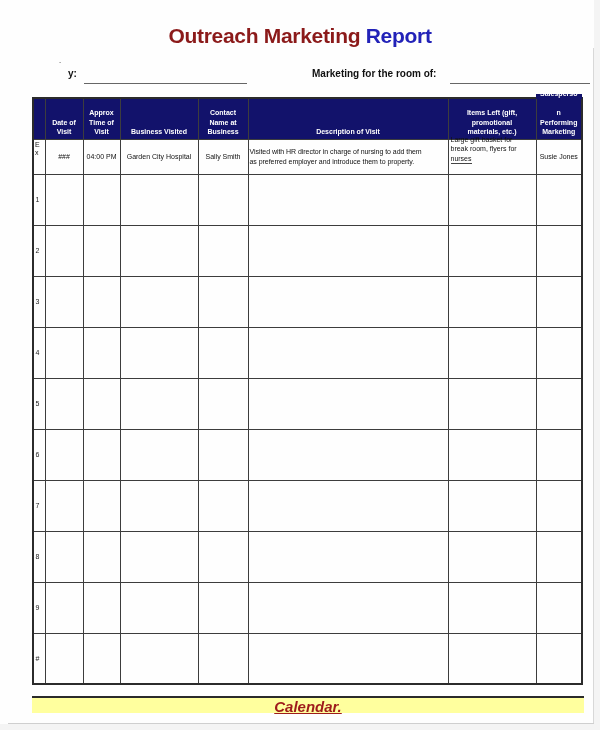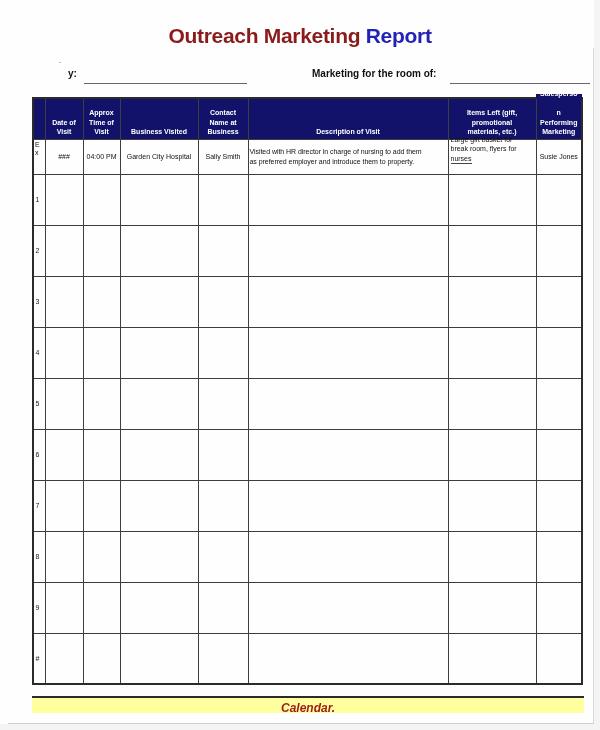--- a/index.html
+++ b/index.html
@@ -55,22 +55,22 @@
                         text-align:left; font-size:7px; line-height:9.5px; color:#111; }
   .ex-items .lastline { display:inline-block; border-bottom:1px solid #444; }
 
   .empty-row td { height:51px; }
   td.rowlabel { font-size:7px; color:#222; text-align:left; vertical-align:middle;
                 padding-left:1.5px; }
 
   
   .calendar-bar { position:absolute; left:32px; top:696px; width:552px; height:17px;
                   background:#FFFF9E; border-top:2px solid #2a2a2a; text-align:center; }
-  .calendar-bar span { font-size:12px; font-weight:bold; font-style:italic; color:#9E1B1B;
-                       line-height:15px; }
+  .calendar-bar span { font-size:15px; font-weight:bold; font-style:italic; color:#9E1B1B;
+                       line-height:15px; text-decoration:underline; }
 </style>
 </head>
 <body>
 
 <div class="canvas">
 
   <div class="title">
     <span class="red">Outreach Marketing</span>
     <span class="blue">Report</span>
   </div>

